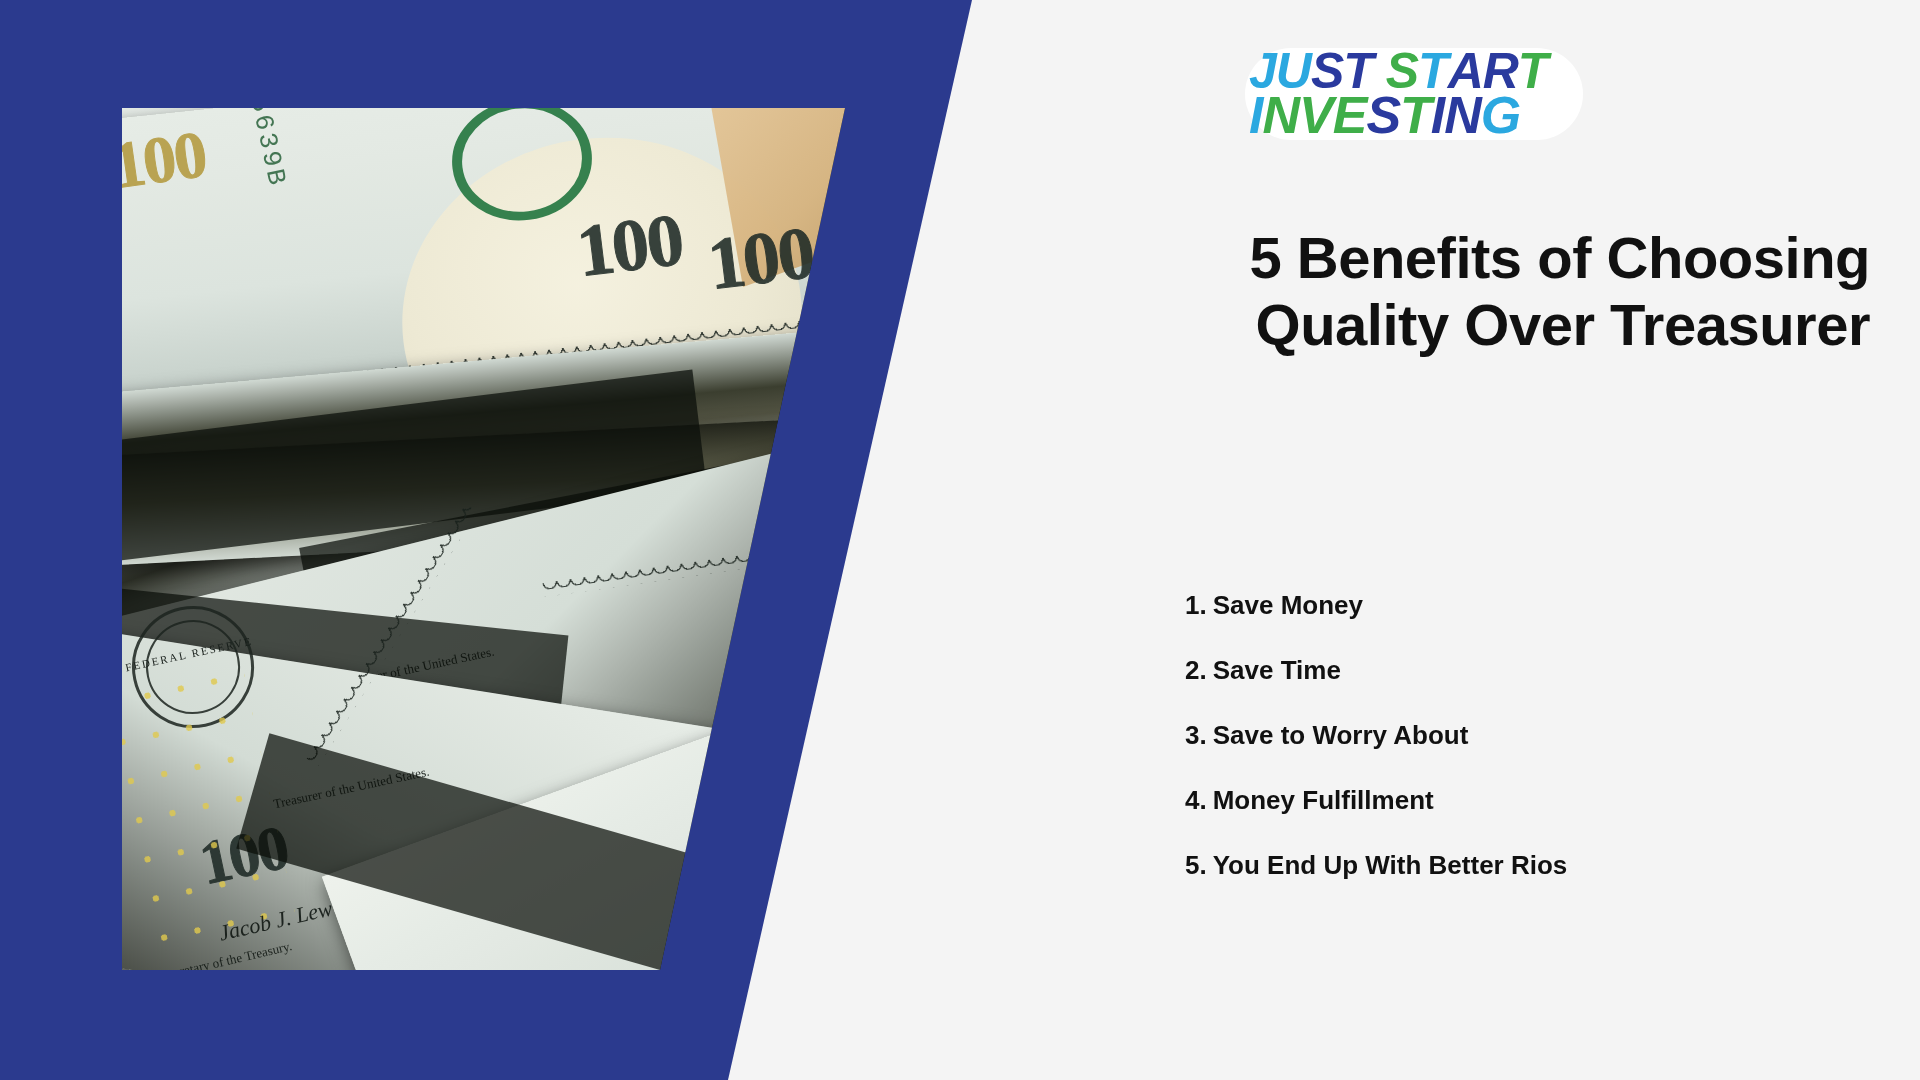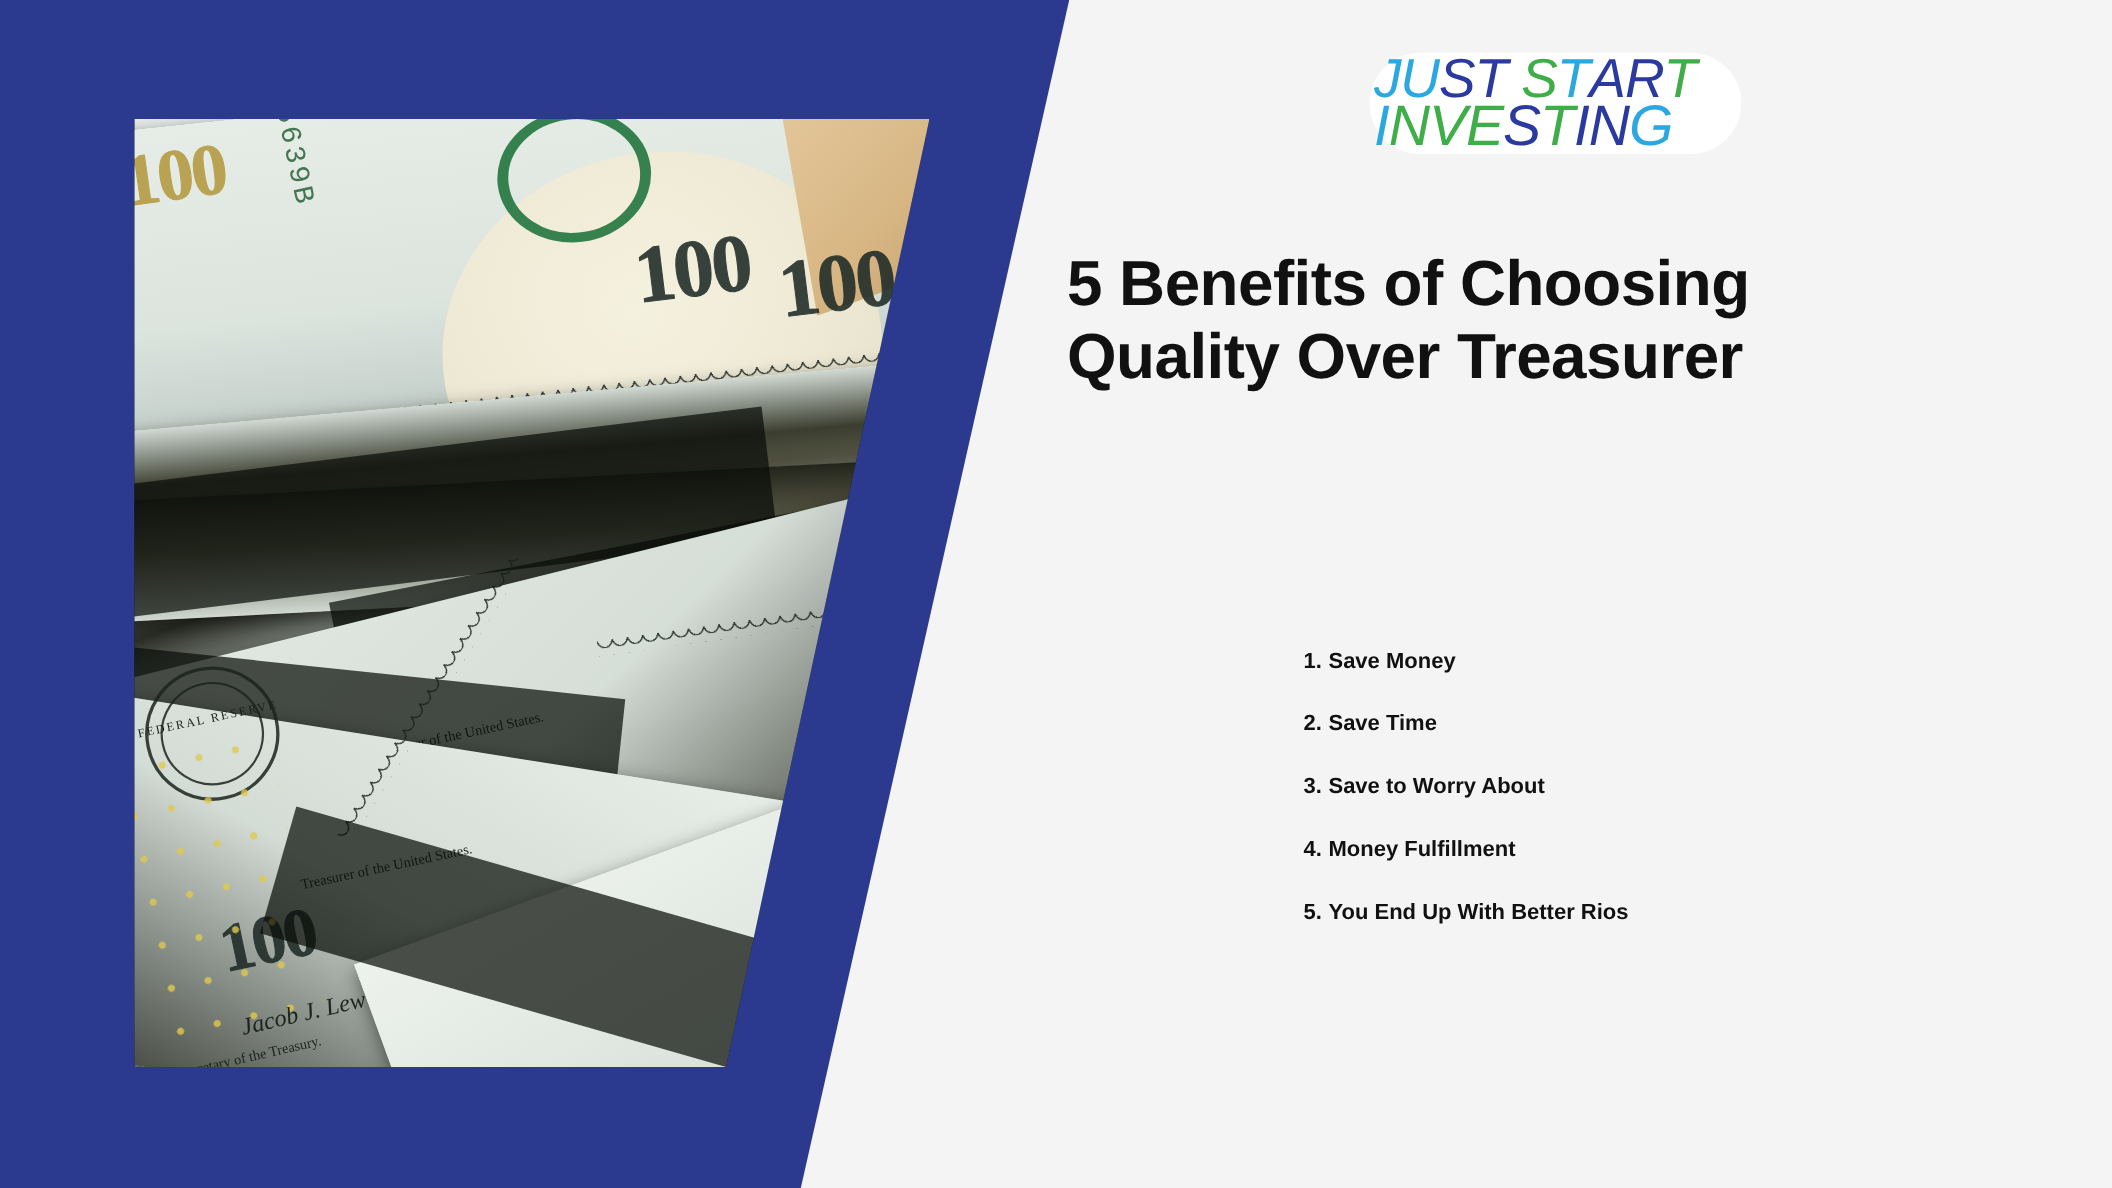--- a/index.html
+++ b/index.html
@@ -239,21 +239,21 @@
     height: 1080px;
     z-index: 3;
   }
 
   .logo {
     position: absolute;
     left: 275px;
     top: 48px;
     width: 330px;
     line-height: 0.86;
-    font-weight: 400;
+    font-weight: 700;
     font-style: italic;
     letter-spacing: -1px;
     background: #ffffff;
     padding: 2px 4px;
     border-radius: 50px;
   }
   .logo-line {
     display: block;
     white-space: nowrap;
     font-family: "Liberation Sans", sans-serif;
@@ -264,21 +264,21 @@
 
   .c-blue  { color: #2ba8e0; }
   .c-navy  { color: #2a3a9e; }
   .c-green { color: #3fae49; }
 
   .headline {
     position: absolute;
     left: 0px;
     top: 185px;
     width: 900px;
-    text-align: left;
+    text-align: right;
     font-size: 58px;
     font-weight: 700;
     line-height: 1.16;
     color: #111111;
     letter-spacing: -0.5px;
   }
   .headline .hl-line { display: block; }
 
   .lede {
     position: absolute;
@@ -292,21 +292,21 @@
     text-justify: inter-word;
   }
 
   .benefits {
     position: absolute;
     left: 215px;
     top: 590px;
     width: 700px;
   }
   .benefit-item {
-    font-size: 20px;
+    font-size: 26px;
     font-weight: 700;
     color: #111111;
     margin-bottom: 34px;
     white-space: nowrap;
   }
   .benefit-item .num { margin-right: 6px; }
 </style>
 </head>
 <body>
 

